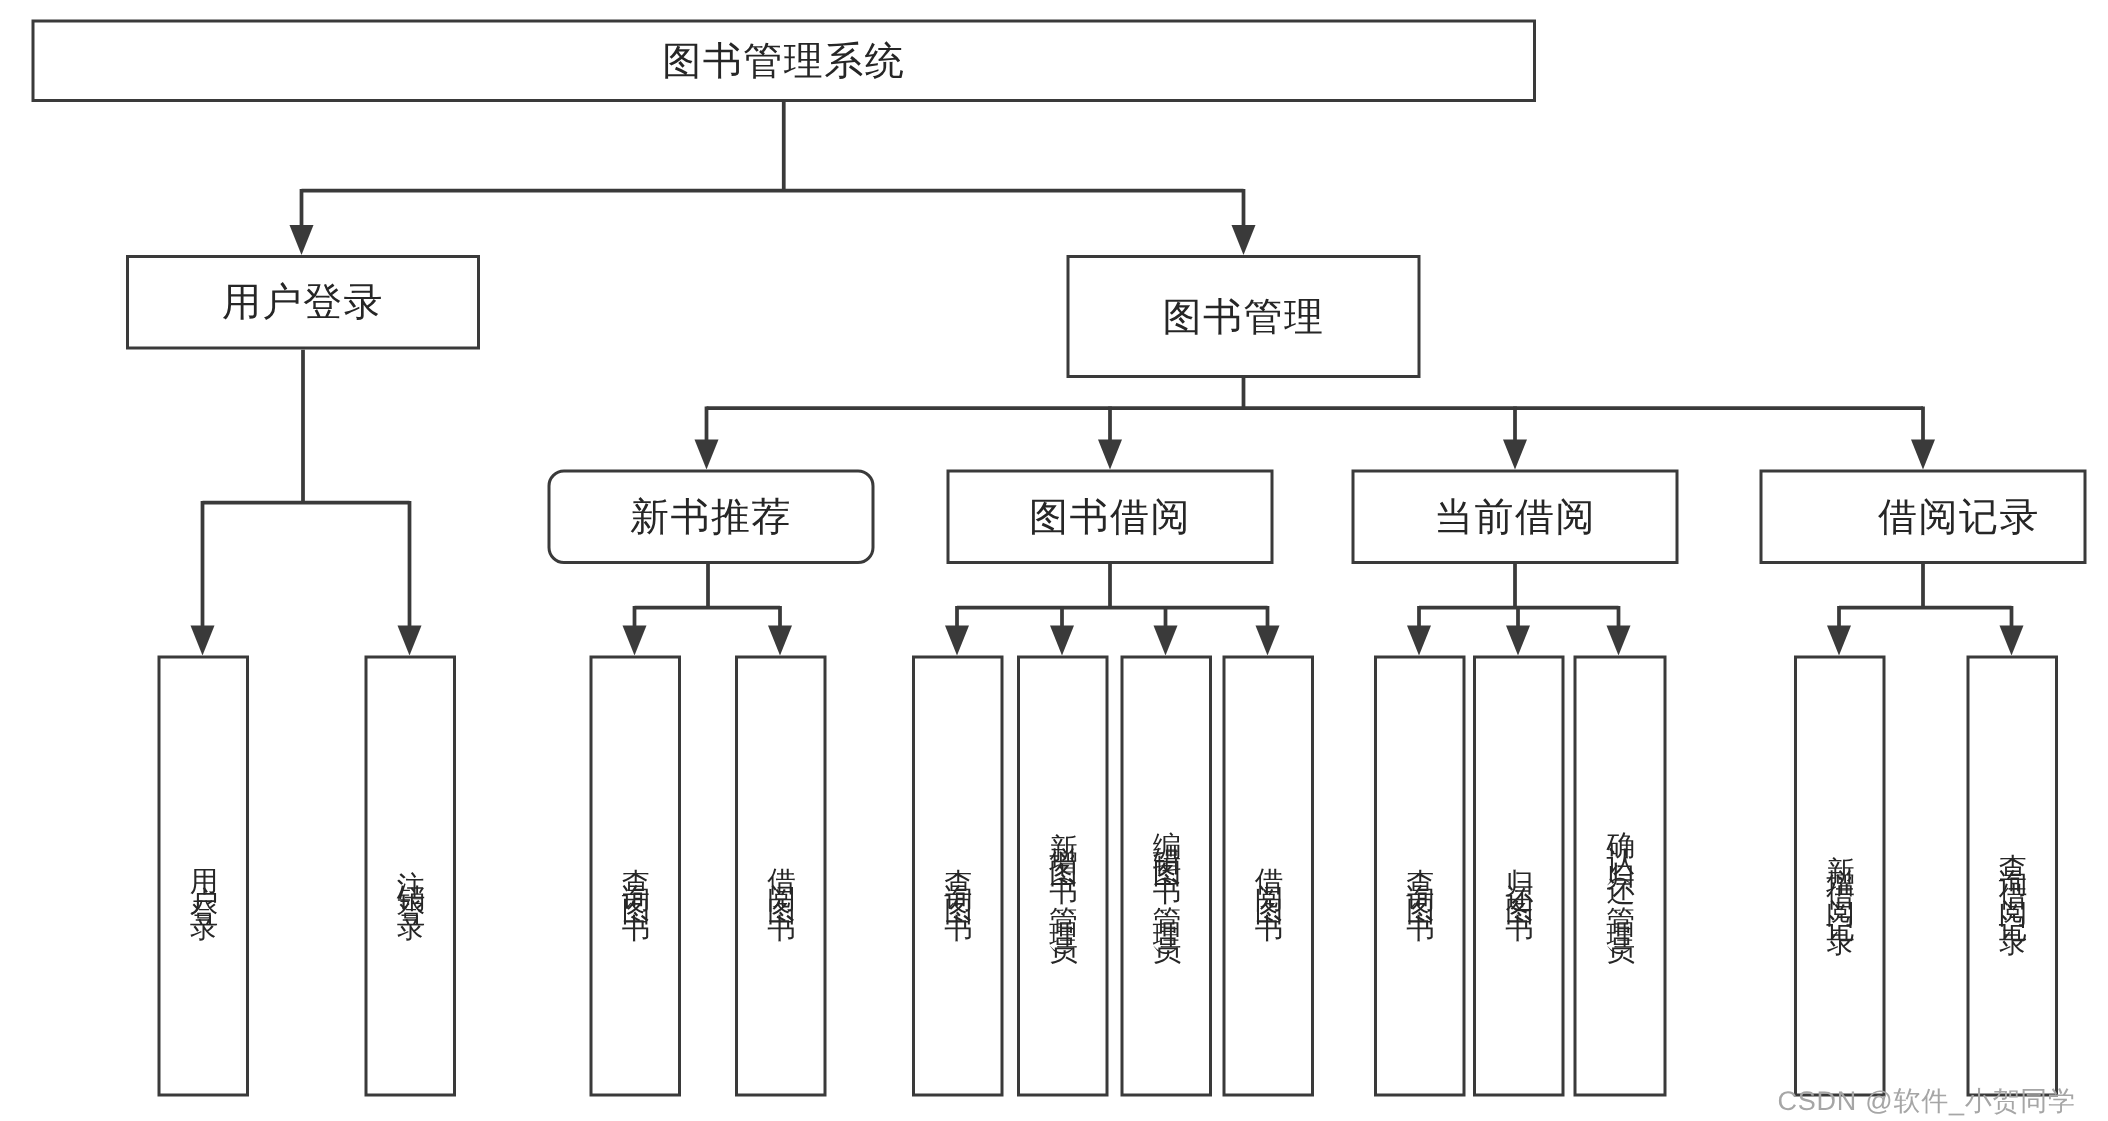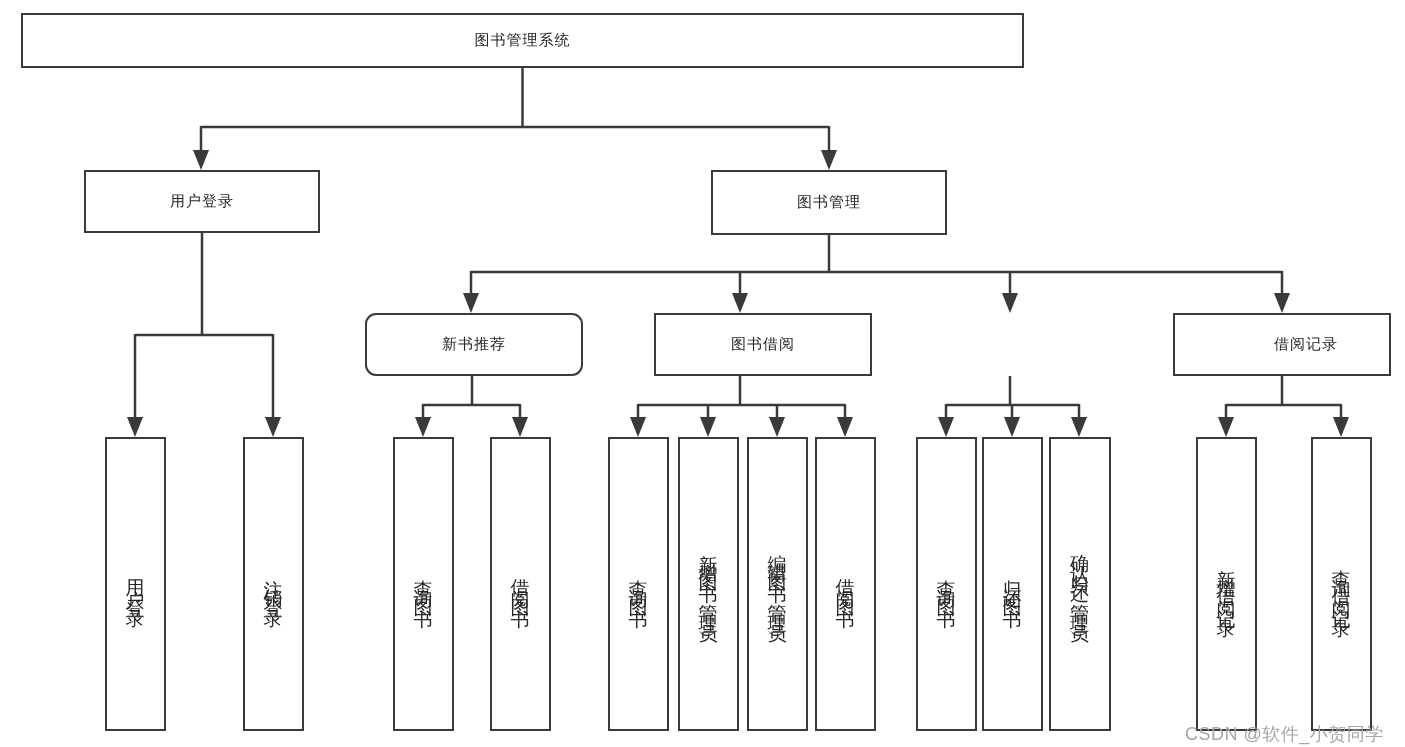--- a/index.html
+++ b/index.html
@@ -12,21 +12,21 @@
   }
   .node{
     position:absolute;
     box-sizing:border-box;
     background:#ffffff;
     border:2.5px solid #3a3a3a;
     display:flex;
     align-items:center;
     justify-content:center;
     color:#262626;
-    font-size:15px;
+    font-size:26px;
     letter-spacing:1px;
     text-align:center;
   }
   .leaf{
     position:absolute;
     box-sizing:border-box;
     background:#ffffff;
     border:2.5px solid #3a3a3a;
     display:flex;
     align-items:center;
@@ -126,24 +126,25 @@
     <path d="M1226 405 L1341 405"></path>
     <path d="M1226 404 L1226 419"></path>
       <polygon points="1218,417 1234,417 1226,437"></polygon>
     <path d="M1341 404 L1341 419"></path>
       <polygon points="1333,417 1349,417 1341,437"></polygon>
   </svg>
 
   <div class="node" style="left:21px;top:13px;width:1003px;height:55px;">图书管理系统</div>
 
   <div class="node" style="left:84px;top:170px;width:236px;height:63px;">用户登录</div>
-  <div class="node" style="left:711px;top:170px;width:236px;height:65px;">图书管理</div>
+  <div class="node" style="left:711px;top:170px;width:236px;height:82px;">图书管理</div>
 
   <div class="node" style="left:365px;top:313px;width:218px;height:63px;border-radius:11px;">新书推荐</div>
-  <div class="node" style="left:654px;top:313px;width:218px;height:63px;text-align:center;">图书借阅</div>
+  <div class="node" style="left:631px;top:313px;width:218px;height:63px;text-align:center;">图书借阅</div>
+  <div class="node" style="left:901px;top:313px;width:218px;height:63px;">当前借阅</div>
   <div class="node" style="left:1173px;top:313px;width:218px;height:63px;padding-left:48px;">借阅记录</div>
 
   <div class="leaf" style="left:105px;top:437px;width:61px;height:294px;">
     <span>用户登录</span>
   </div>
   <div class="leaf" style="left:243px;top:437px;width:61px;height:294px;">
     <span>注销登录</span>
   </div>
 
   <div class="leaf" style="left:393px;top:437px;width:61px;height:294px;">

